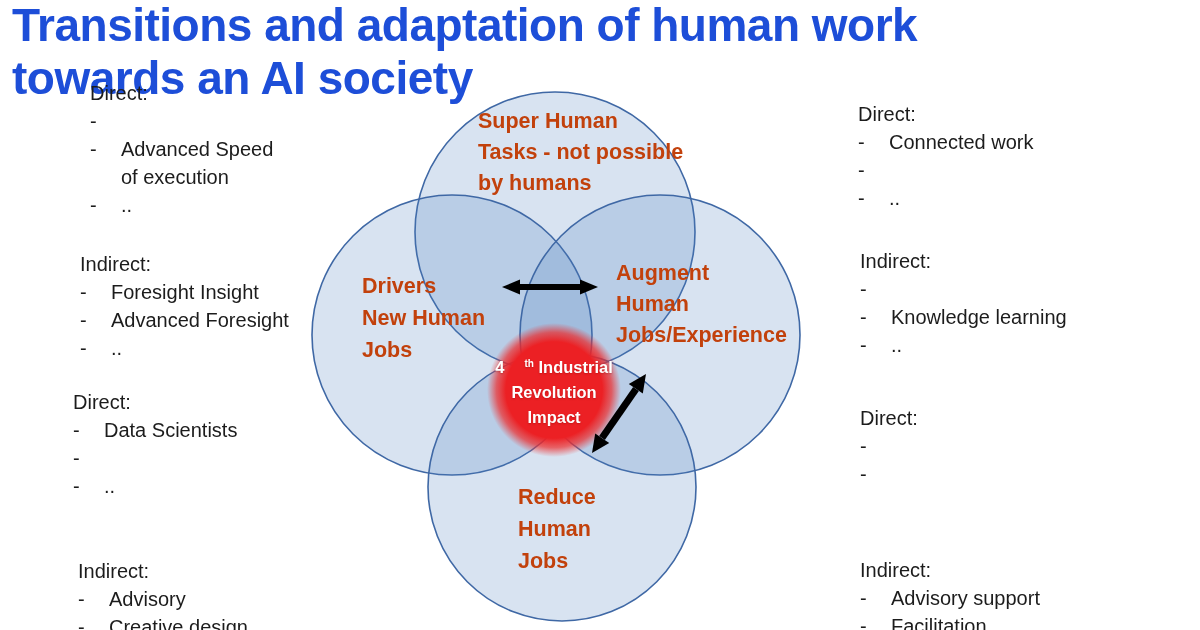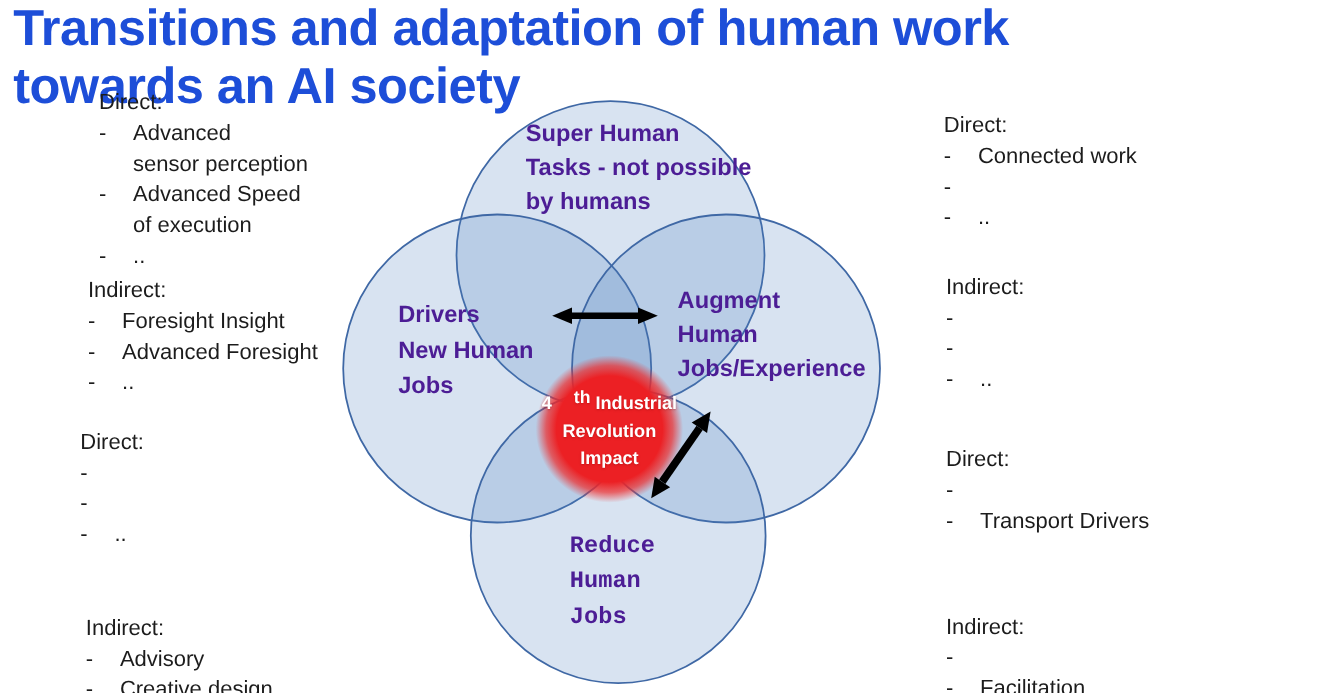--- a/index.html
+++ b/index.html
@@ -12,32 +12,32 @@
   .page-title{
     position:absolute;left:12px;top:-32px;
     font-size:46px;line-height:53px;letter-spacing:-0.5px;
     color:#1d4ed8;white-space:pre-line;width:1150px;
   }
   
   .venn-layer{position:absolute;left:0;top:0;width:1200px;height:630px;}
   
   .vlabel{
     position:absolute;font-weight:bold;font-size:21.5px;line-height:31px;
-    color:#4c1d95;white-space:pre-line;
+    color:#c2410c;white-space:pre-line;
   }
   .vlabel-super{left:478px;top:106px;width:240px;}
   .vlabel-create{left:362px;top:270px;width:170px;line-height:32px;}
   .vlabel-augment{left:616px;top:258px;width:200px;}
-  .vlabel-reduce{left:518px;top:481px;width:150px;line-height:32px;font-family:Liberation Mono, monospace;}
+  .vlabel-reduce{left:518px;top:481px;width:150px;line-height:32px;}
   .center-label{
     position:absolute;left:484px;top:355px;width:140px;
     text-align:center;font-weight:bold;font-size:16.5px;line-height:25px;
     color:#ffffff;text-shadow:0 1px 2px rgba(120,0,0,.35);
   }
-  .center-label sup{font-size:16px;vertical-align:super;line-height:0;padding-left:20px;}
+  .center-label sup{font-size:10px;vertical-align:super;line-height:0;padding-left:20px;}
   
   .ann{position:absolute;font-size:20px;line-height:28px;color:#1c1c1c;}
   .ann .heading{white-space:pre;}
   .ann .item{display:flex;}
   .ann .dash{width:31px;flex:none;}
   .ann .itxt{white-space:pre-line;}
   .ann-l1{left:90px;top:79px;width:230px;}
   .ann-l2{left:80px;top:250px;width:240px;}
   .ann-l3{left:73px;top:388px;width:240px;}
   .ann-l4{left:78px;top:557px;width:240px;}
@@ -94,22 +94,20 @@
 <div class="center-label">
   <div><span>4</span><sup>th</sup><span> Industrial</span></div>
   <div>Revolution</div>
   <div>Impact</div>
 </div>
 
 <div class="ann ann-l1">
   <div class="heading">Direct:</div>
   <div class="item">
       <span class="dash">-</span>
-      <span class="itxt">Advanced
-sensor perception</span>
     </div>
   <div class="item">
       <span class="dash">-</span>
       <span class="itxt">Advanced Speed
 of execution</span>
     </div>
   <div class="item">
       <span class="dash">-</span>
       <span class="itxt">..</span>
     </div>
@@ -128,20 +126,21 @@
   <div class="item">
       <span class="dash">-</span>
       <span class="itxt">..</span>
     </div>
 </div>
 
 <div class="ann ann-l3">
   <div class="heading">Direct:</div>
   <div class="item">
       <span class="dash">-</span>
+      <span class="itxt">Data Scientists</span>
     </div>
   <div class="item">
       <span class="dash">-</span>
     </div>
   <div class="item">
       <span class="dash">-</span>
       <span class="itxt">..</span>
     </div>
 </div>
 
@@ -172,40 +171,41 @@
     </div>
 </div>
 
 <div class="ann ann-r2">
   <div class="heading">Indirect:</div>
   <div class="item">
       <span class="dash">-</span>
     </div>
   <div class="item">
       <span class="dash">-</span>
+      <span class="itxt">Knowledge learning</span>
     </div>
   <div class="item">
       <span class="dash">-</span>
       <span class="itxt">..</span>
     </div>
 </div>
 
 <div class="ann ann-r3">
   <div class="heading">Direct:</div>
   <div class="item">
       <span class="dash">-</span>
     </div>
   <div class="item">
       <span class="dash">-</span>
-      <span class="itxt">Transport Drivers</span>
     </div>
 </div>
 
 <div class="ann ann-r4">
   <div class="heading">Indirect:</div>
   <div class="item">
       <span class="dash">-</span>
+      <span class="itxt">Advisory support</span>
     </div>
   <div class="item">
       <span class="dash">-</span>
       <span class="itxt">Facilitation</span>
     </div>
 </div>
 
 </body></html>

